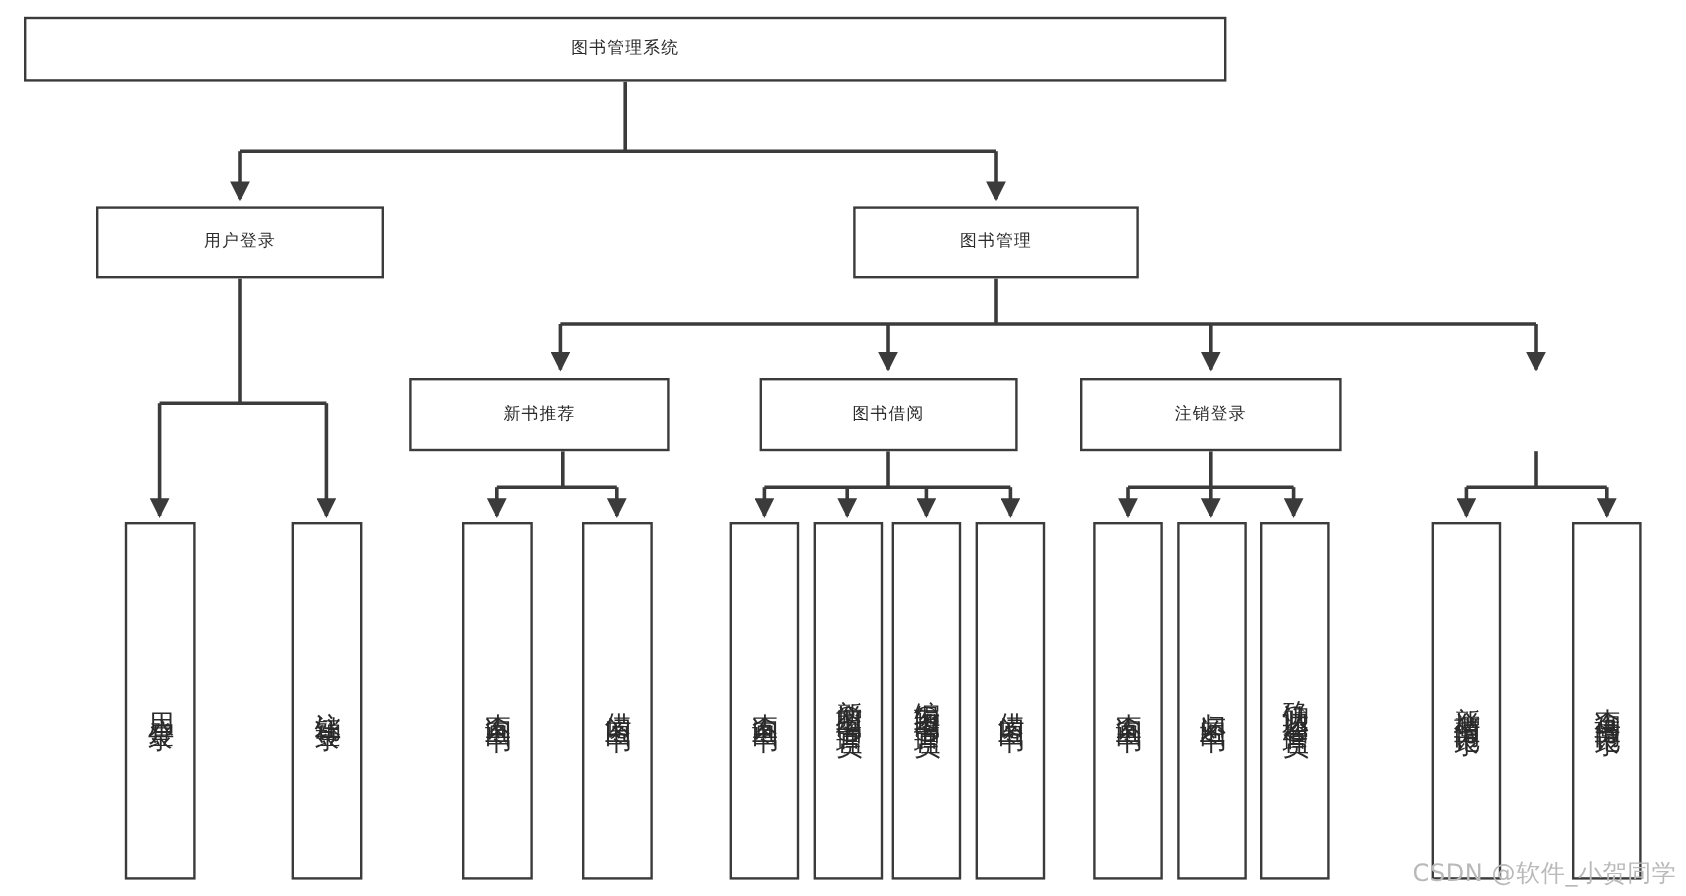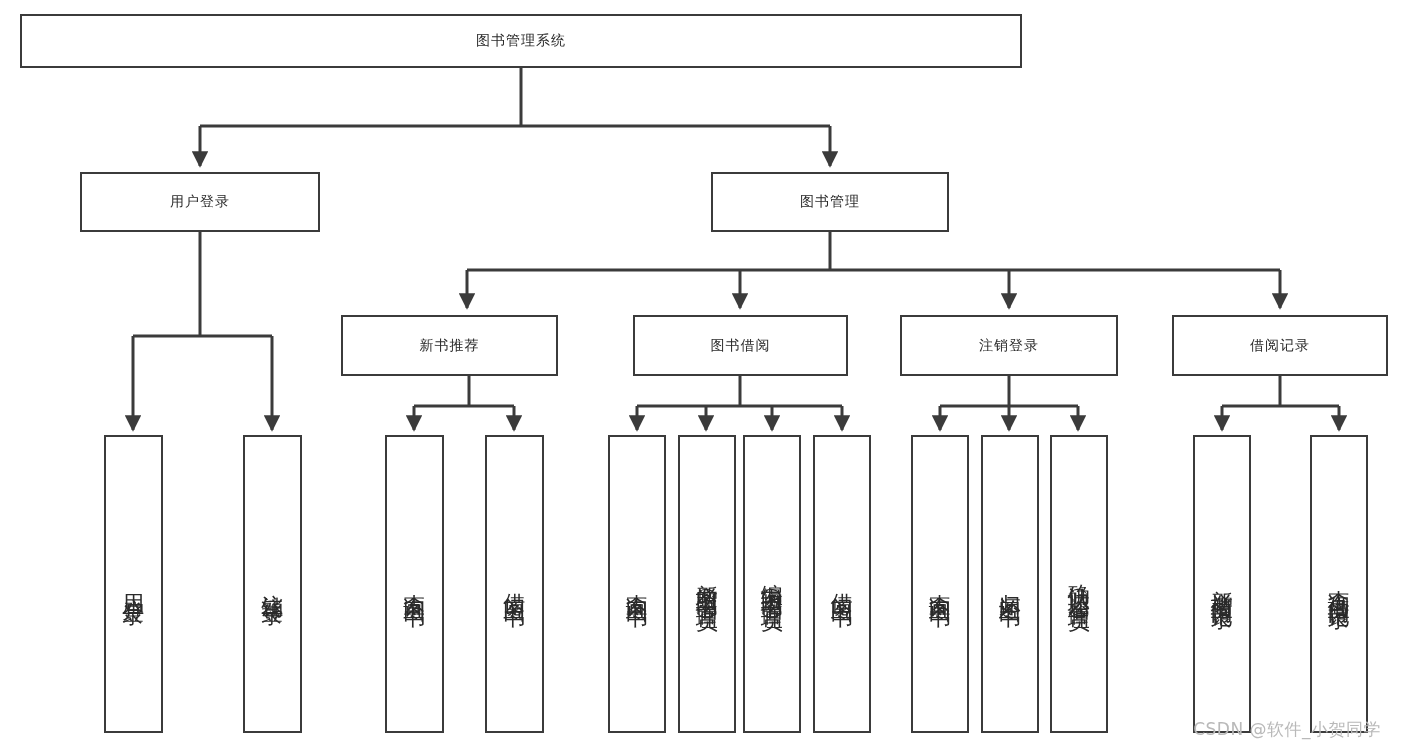--- a/index.html
+++ b/index.html
@@ -53,23 +53,23 @@
     writing-mode: vertical-rl;
     text-orientation: upright;
     font-size: 22px;
     line-height: 1.25;
     letter-spacing: 4px;
     white-space: normal;
     max-height: 278px;
   }
   #watermark {
     position: absolute;
-    right: 24px;
+    right: 8px;
     bottom: 6px;
-    font-size: 17px;
+    font-size: 20px;
     color: #b9b9b9;
     letter-spacing: 0.5px;
     z-index: 5;
     white-space: nowrap;
   }
 </style>
 </head>
 <body>
 
 <div id="canvas">
@@ -141,23 +141,20 @@
   </div>
 
   <div class="node horiz" style="left:633px; top:315px; width:215px; height:61px;font-family:Liberation Serif, serif;">
     <span class="node-label">图书借阅</span>
   </div>
 
   <div class="node horiz" style="left:900px; top:315px; width:218px; height:61px;">
     <span class="node-label">注销登录</span>
   </div>
 
-  <div class="node horiz" style="left:1172px; top:315px; width:216px; height:61px;">
-    <span class="node-label">借阅记录</span>
-  </div>
 
   <div class="node vert" style="left:104px; top:435px; width:59px; height:298px;">
     <span class="node-label">用户登录</span>
   </div>
 
   <div class="node vert" style="left:243px; top:435px; width:59px; height:298px;">
     <span class="node-label">注销登录</span>
   </div>
 
   <div class="node vert" style="left:385px; top:435px; width:59px; height:298px;">

